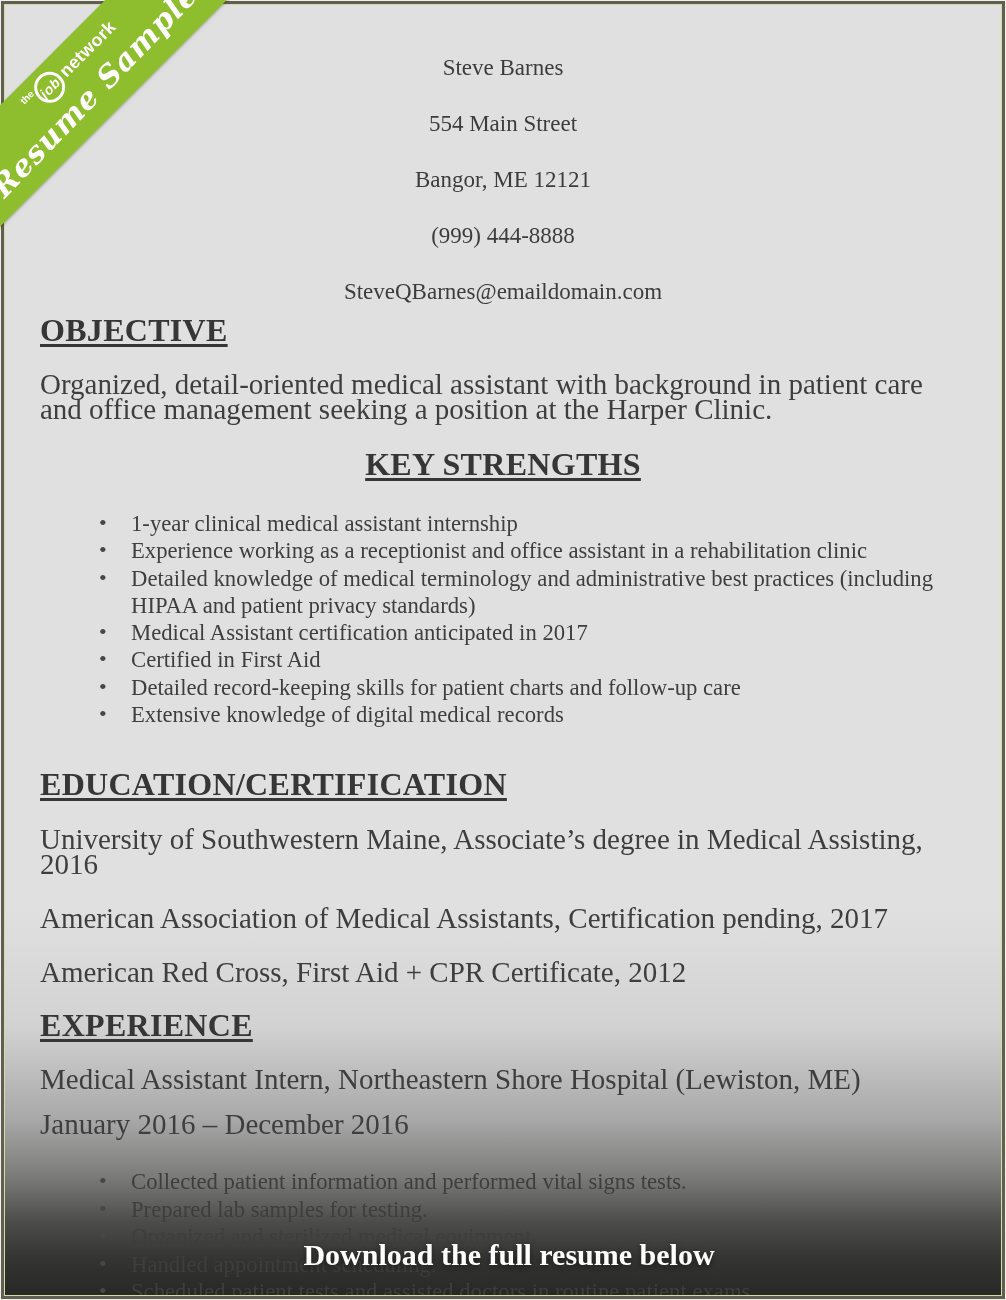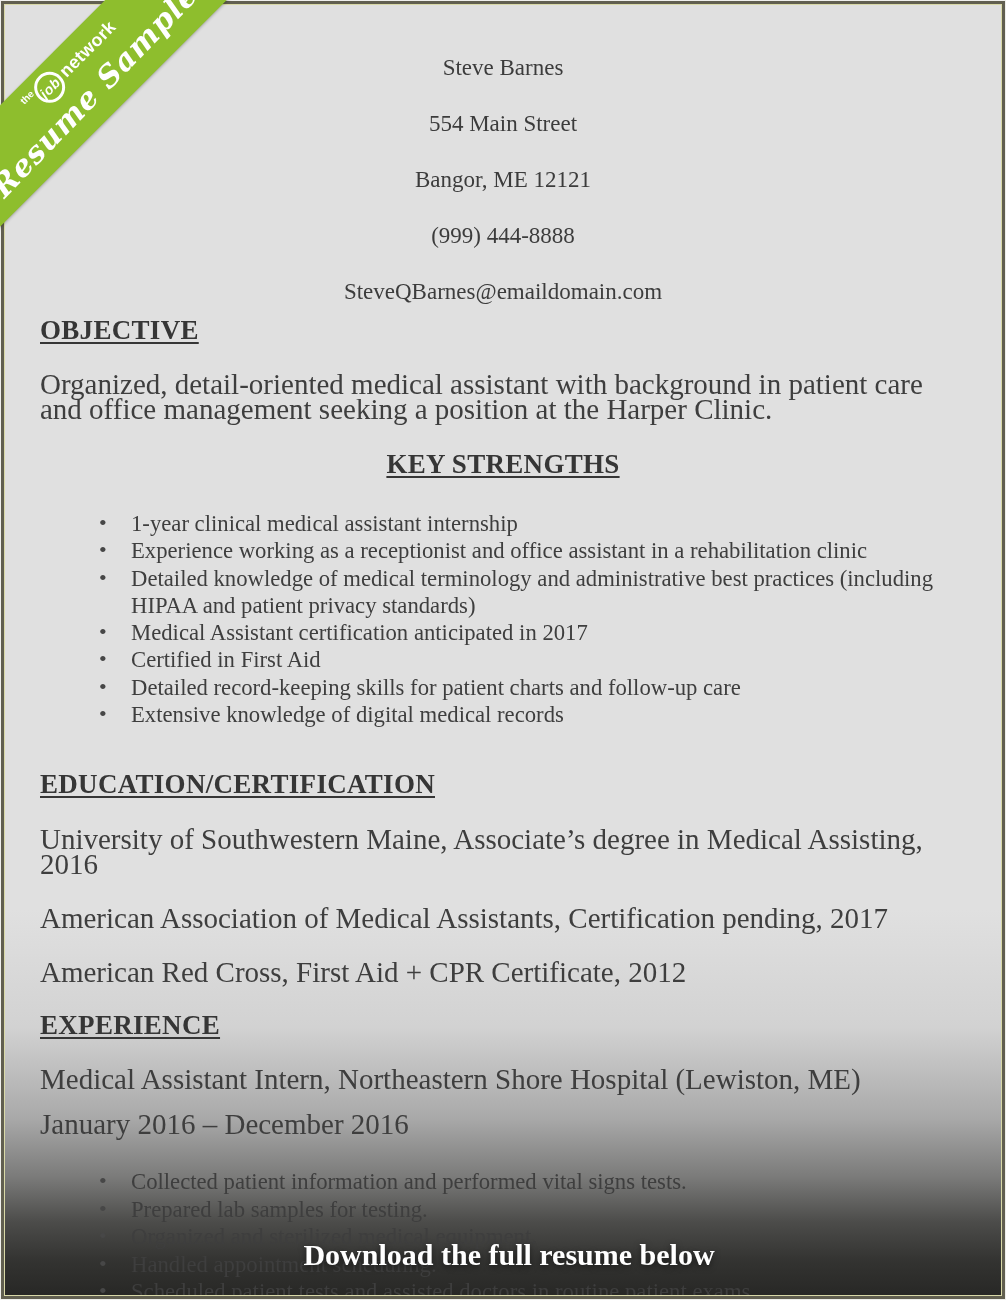--- a/index.html
+++ b/index.html
@@ -24,21 +24,21 @@
                 inset 0 0 0 5px #d9d9a8;
   }
   .content{
     position:relative;z-index:1;
     display:flex;flex-direction:column;
     padding:54px 40px 0 40px;
     box-sizing:border-box;height:100%;border-radius:15px;
   }
   .hdr{margin:0 0 29px;font-size:23px;line-height:27px;text-align:center;color:#3c3c3c;}
   h2{
-    margin:0;font-size:27px;line-height:28px;font-weight:bold;
+    margin:0;font-size:32px;line-height:28px;font-weight:bold;
     color:#363636;letter-spacing:.3px;
     text-decoration:underline;text-underline-offset:3px;
   }
   .para{margin:0;font-size:29px;line-height:25px;}
   #h-objective{margin-top:11px;}
   #p-objective{margin-top:28px;max-width:942px;}
   #h-strengths{margin-top:28px;text-align:center;}
   ul{list-style:none;margin:15px;padding:0 0 0 42px;}
   ul.strengths{margin-top:32px;}
   li{position:relative;padding-left:34px;font-size:22.7px;line-height:27.3px;color:#3e3e3e;}

